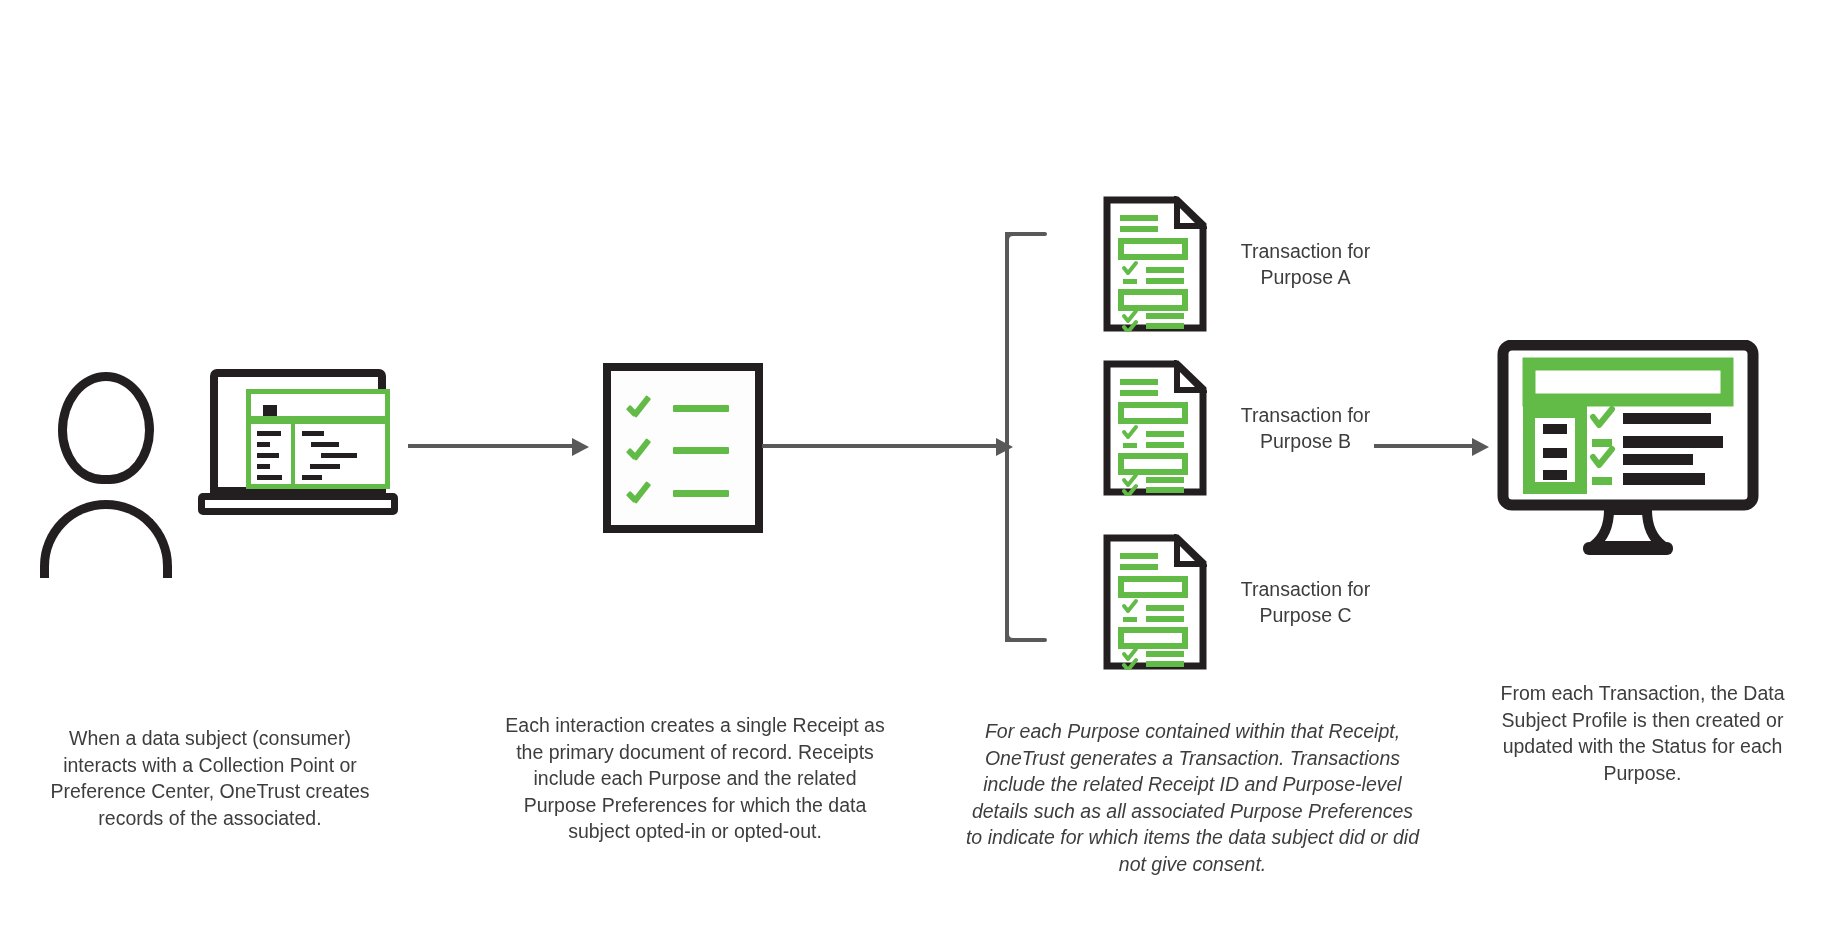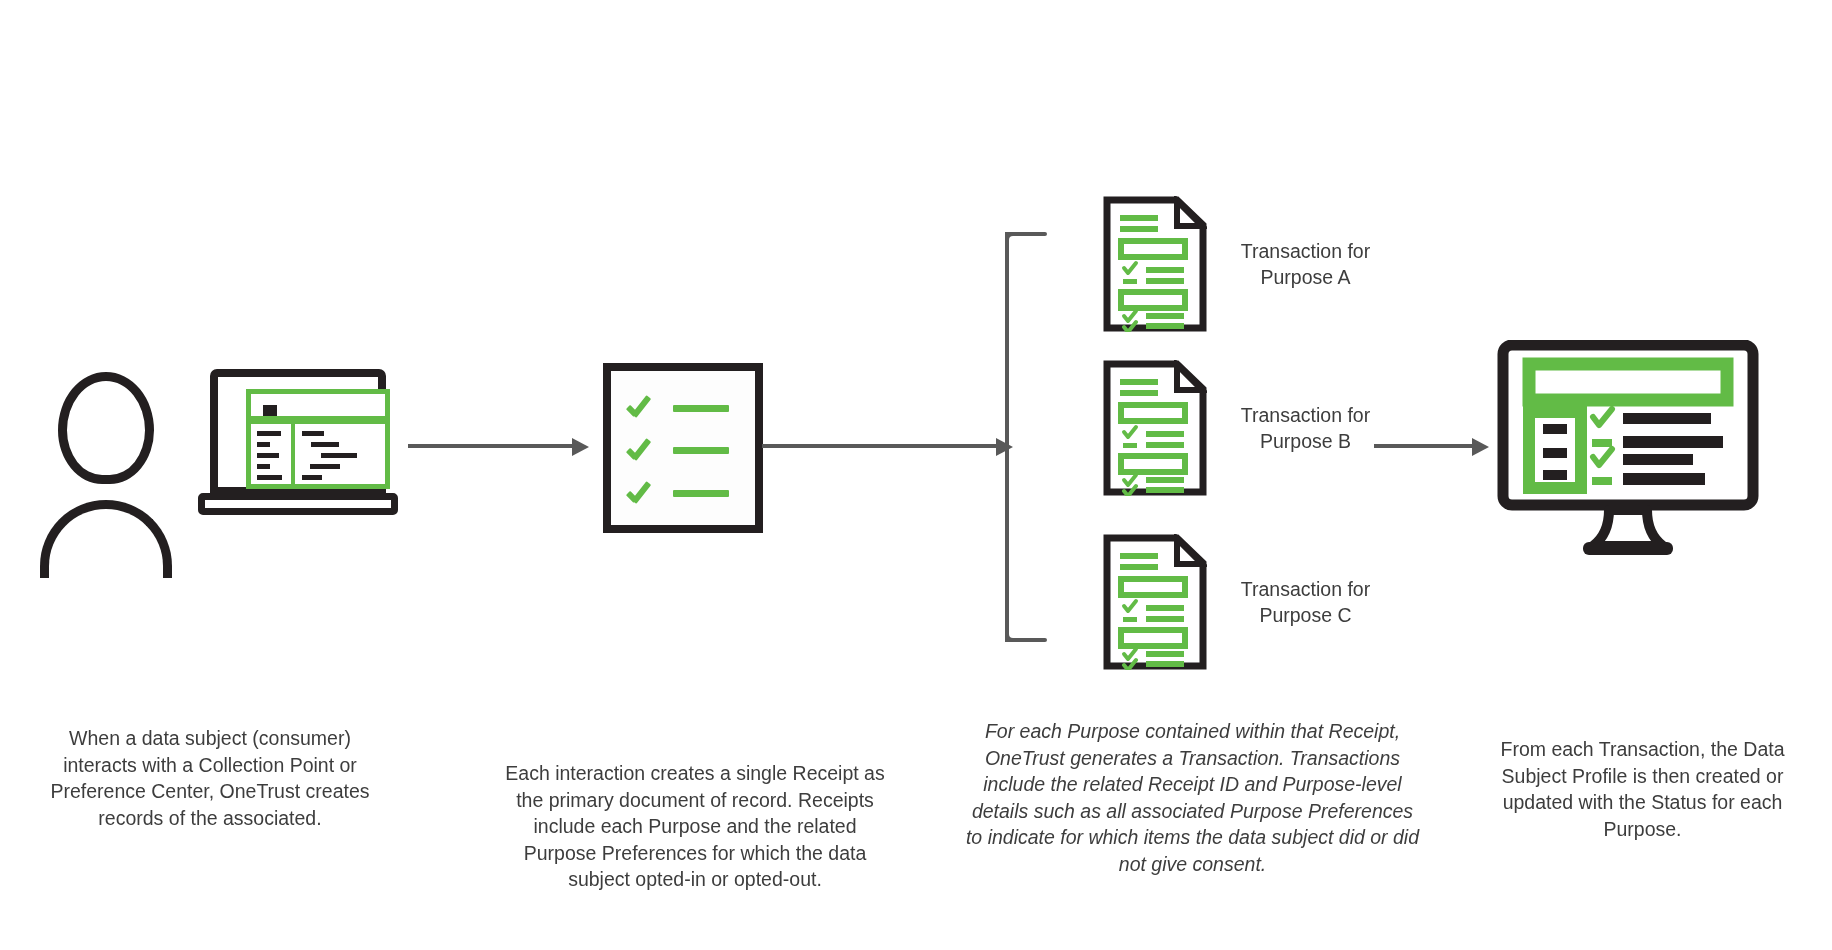--- a/index.html
+++ b/index.html
@@ -170,23 +170,23 @@
   
   .caption {
     position: absolute;
     text-align: center;
     font-size: 19.5px;
     line-height: 26.6px;
     color: #3d3d3d;
     white-space: pre-line;
   }
   #caption-0 { left: 40px;   top: 725px; width: 340px; }
-  #caption-1 { left: 495px;  top: 712px; width: 400px; margin-top: 48px; }
+  #caption-1 { left: 495px;  top: 712px; width: 400px; }
   #caption-2 { left: 965px;  top: 718px; width: 455px; font-style: italic; }
-  #caption-3 { left: 1500px; top: 736px; width: 285px; }
+  #caption-3 { left: 1500px; top: 680px; width: 285px; }
 </style>
 </head>
 <body>
 
 <div class="abs" id="stage-person-laptop">
   <div class="person-head"></div>
   <div class="person-body"></div>
 
   <div class="laptop">
     <div class="laptop-lid">

